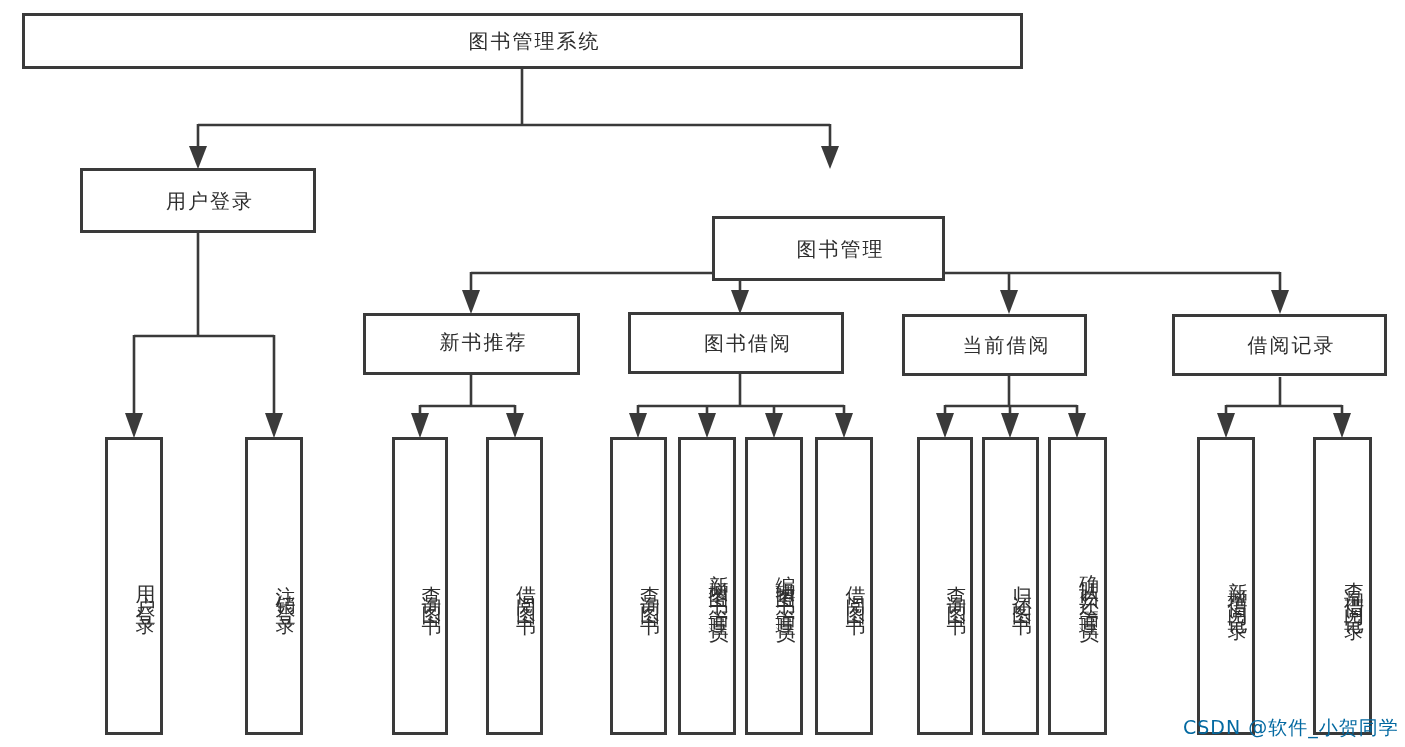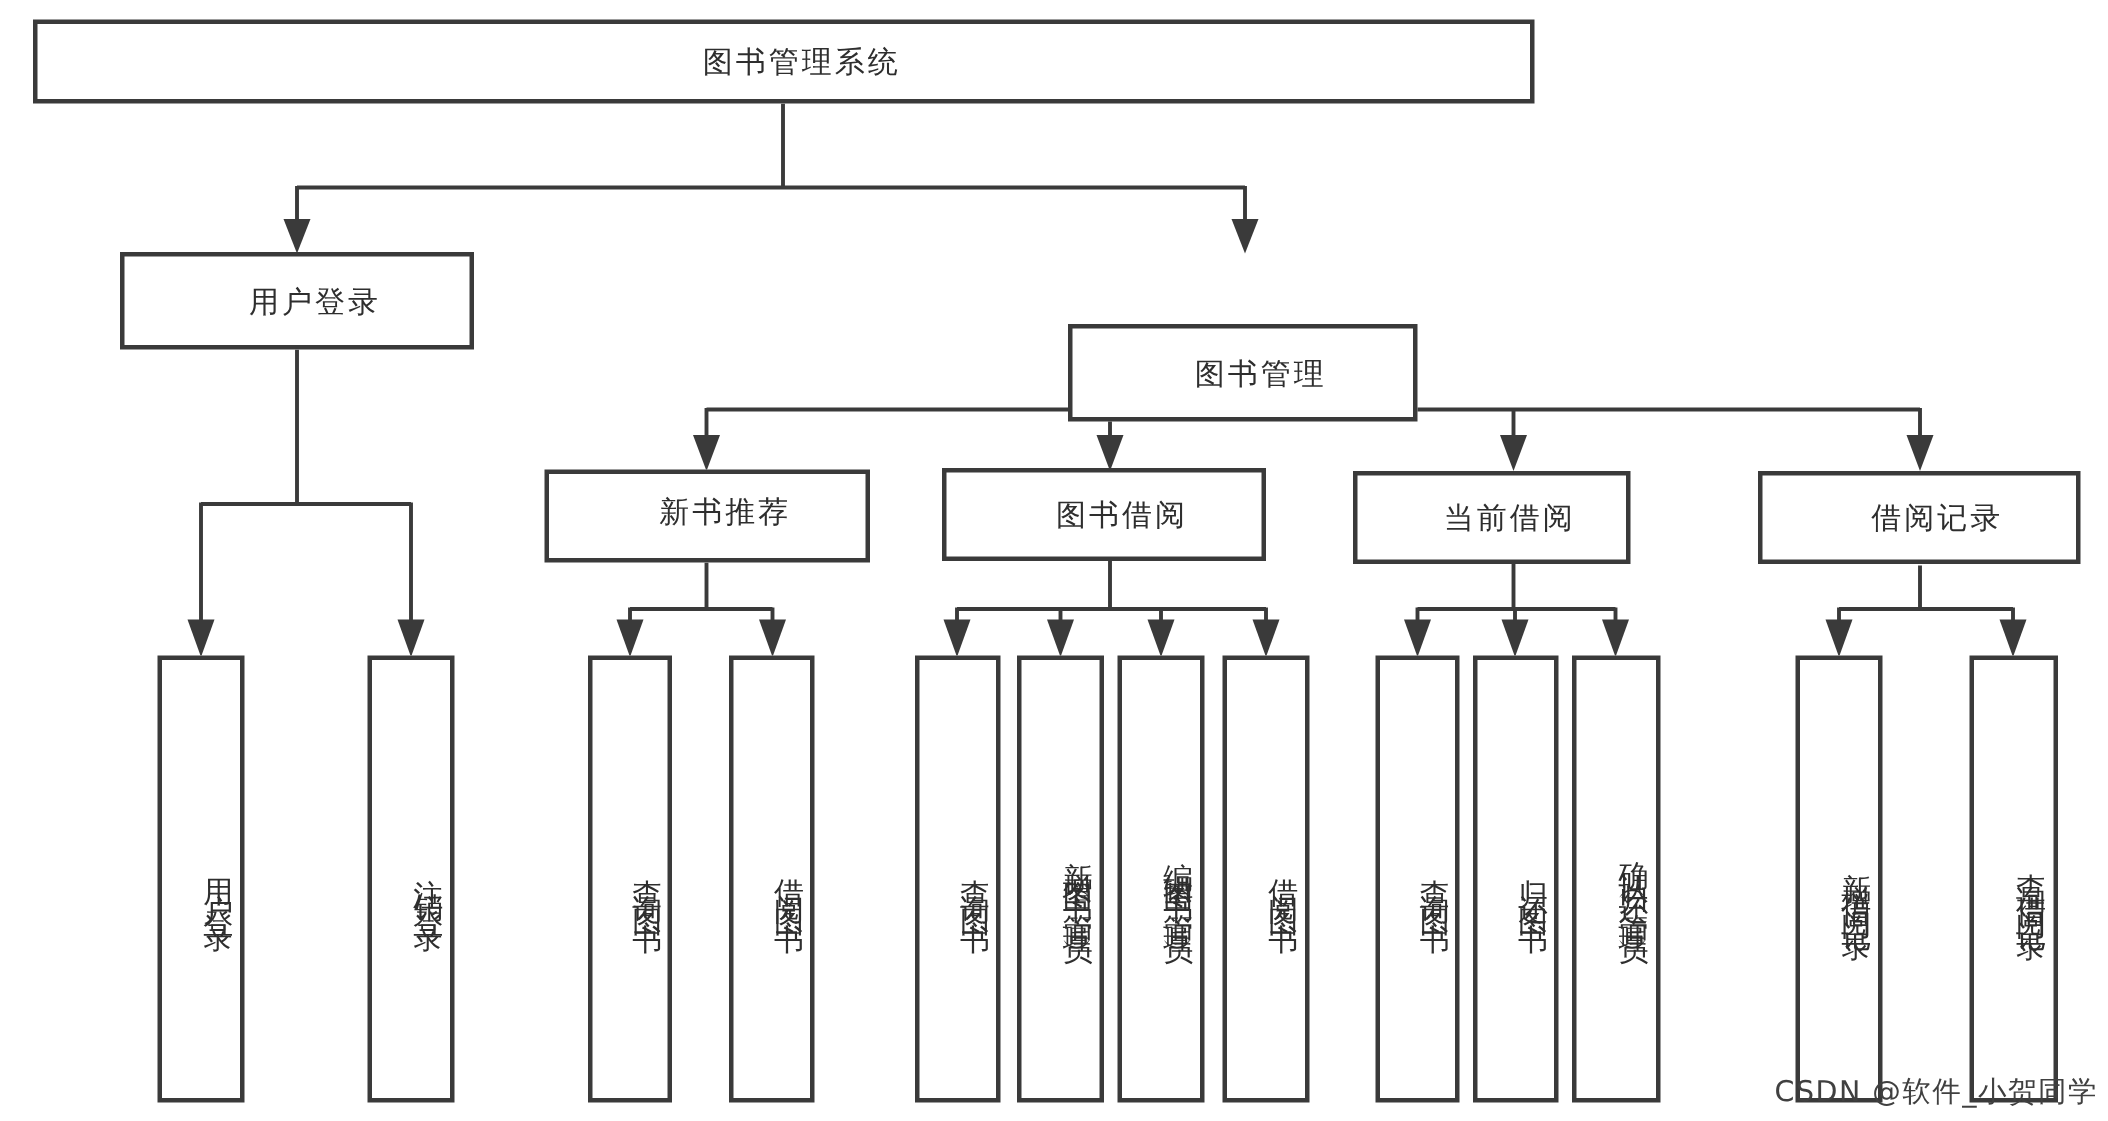--- a/index.html
+++ b/index.html
@@ -39,21 +39,21 @@
     font-size: 20px;
     letter-spacing: 10px;
     line-height: 1;
     padding-top: 8px;
   }
   .watermark {
     position: absolute;
     left: 1183px;
     top: 715px;
     font-size: 19px;
-    color: #404040;
+    color: #0369a1;
     letter-spacing: 1px;
     white-space: nowrap;
   }
 </style>
 </head>
 <body>
 
 <div class="canvas">
 
   <svg class="connectors" viewBox="0 0 1405 747" xmlns="http://www.w3.org/2000/svg">

